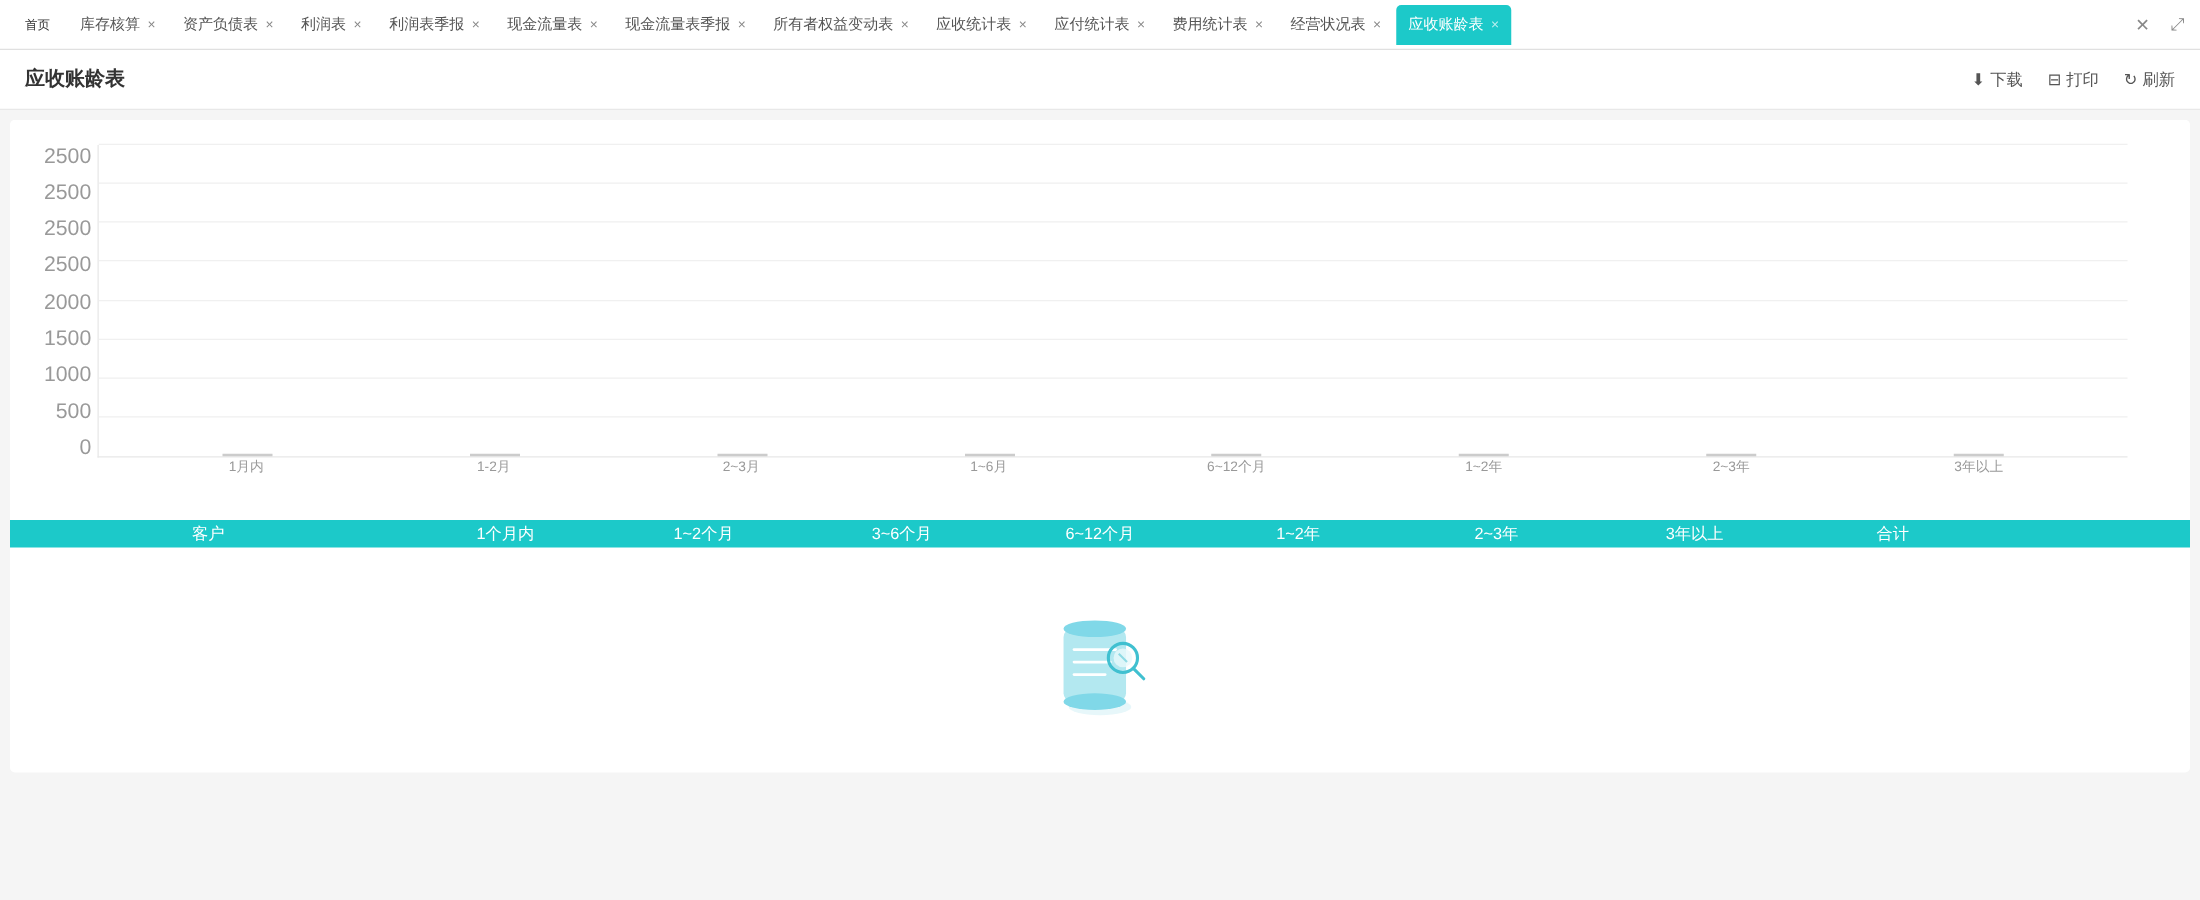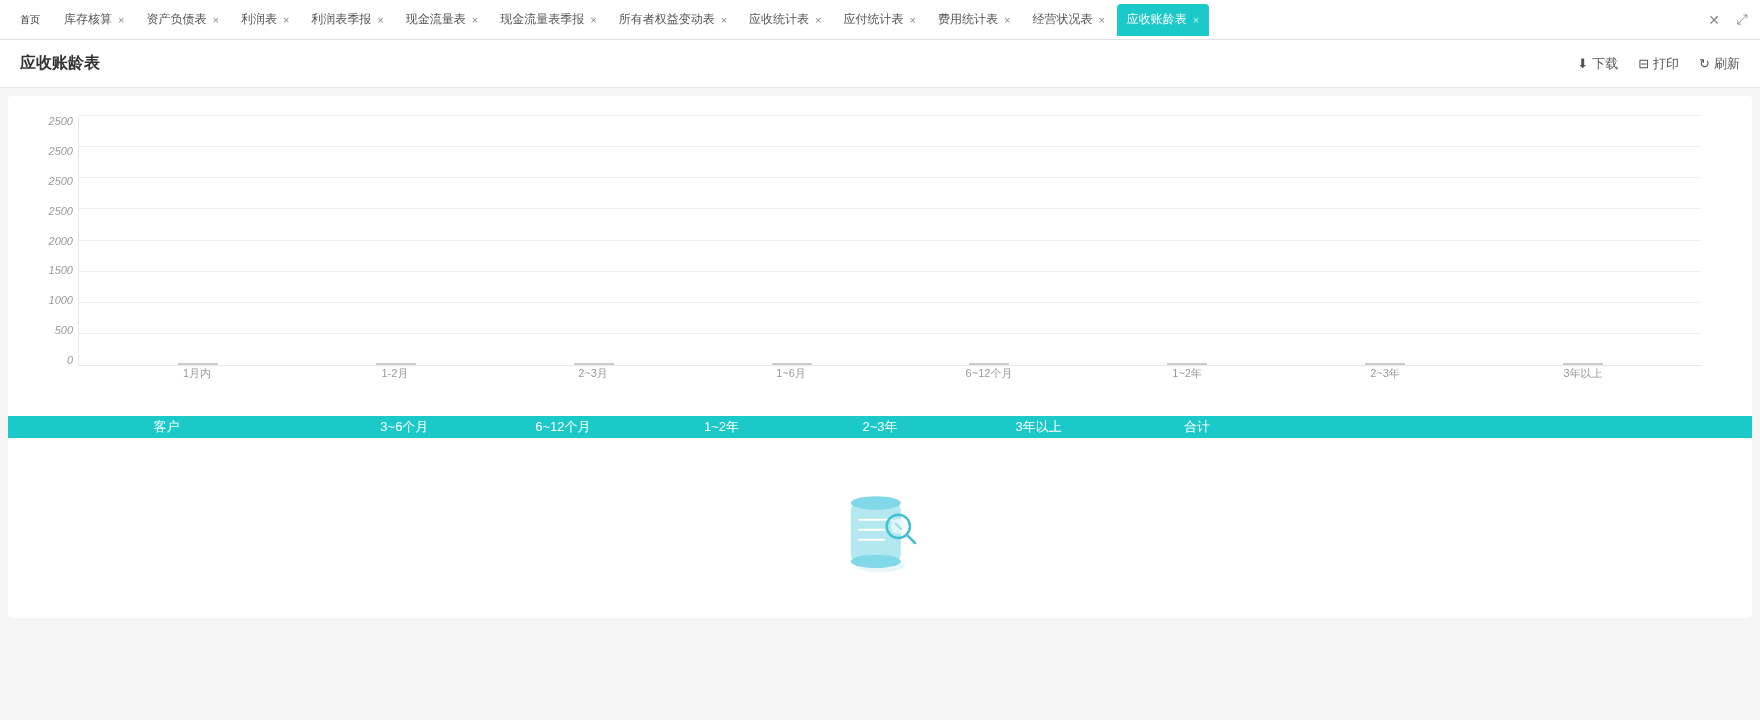--- a/index.html
+++ b/index.html
@@ -148,24 +148,23 @@
       left: -45px;
       top: 0;
       bottom: 30px;
       display: flex;
       flex-direction: column-reverse;
       justify-content: space-between;
       width: 40px;
       text-align: right;
     }
     .y-label {
-      font-size: 11px;
+      font-size: 17px;
       color: #999;
       line-height: 1;
-      font-style: italic;
     }
     .chart-inner {
       position: relative;
       height: calc(100% - 30px);
       border-left: 1px solid #e8e8e8;
       border-bottom: 1px solid #e8e8e8;
     }
     .grid-lines {
       position: absolute;
       top: 0; left: 0; right: 0; bottom: 0;
@@ -358,20 +357,22 @@
         <span class="x-label">6~12个月</span>
         <span class="x-label">1~2年</span>
         <span class="x-label">2~3年</span>
         <span class="x-label">3年以上</span>
       </div>
     </div>
   </div>
 
   <div class="table-header">
     <div class="table-header-cell">客户</div>
+    <div class="table-header-cell">1个月内</div>
+    <div class="table-header-cell">1~2个月</div>
     <div class="table-header-cell">3~6个月</div>
     <div class="table-header-cell">6~12个月</div>
     <div class="table-header-cell">1~2年</div>
     <div class="table-header-cell">2~3年</div>
     <div class="table-header-cell">3年以上</div>
     <div class="table-header-cell">合计</div>
   </div>
 
   <div class="empty-state">
     <svg class="empty-icon" viewBox="0 0 120 120" xmlns="http://www.w3.org/2000/svg">

